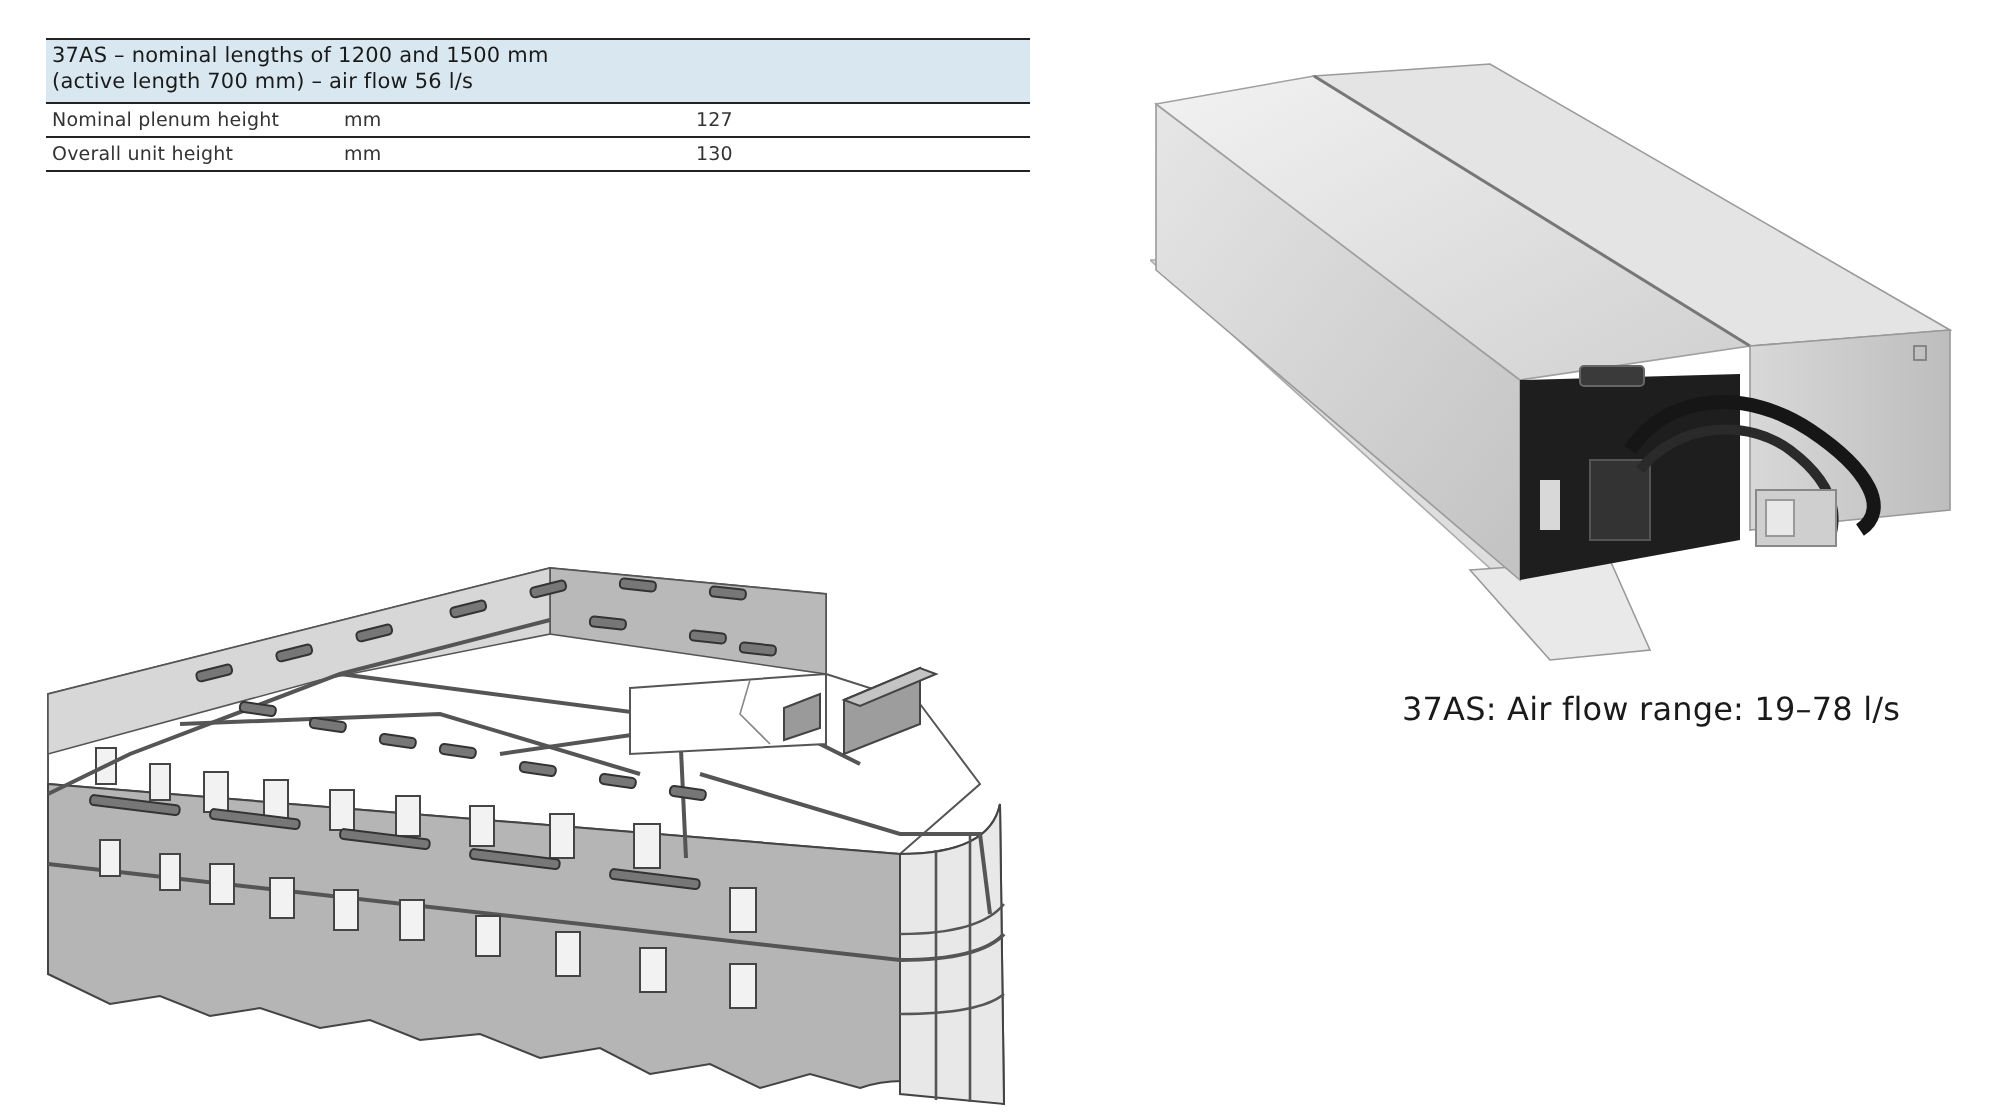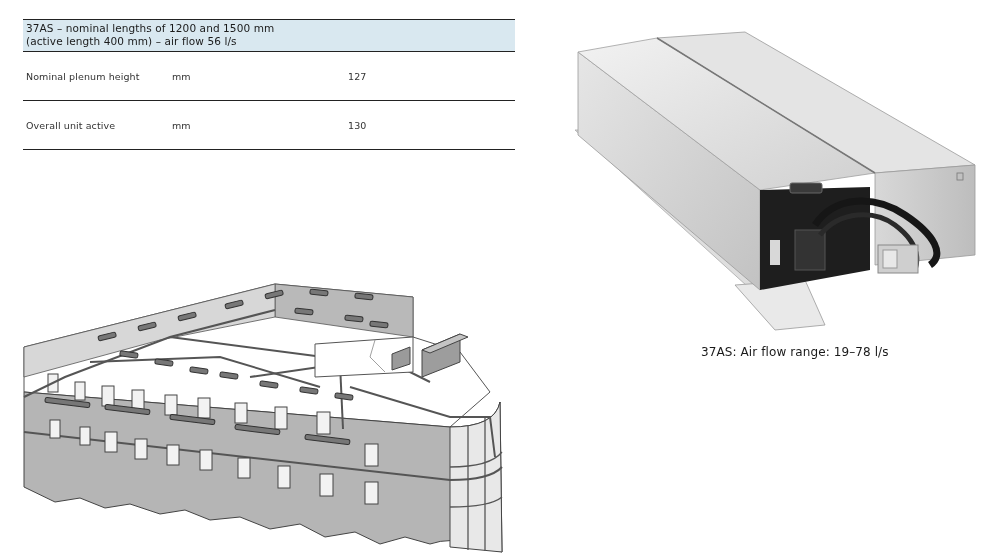--- a/index.html
+++ b/index.html
@@ -3,47 +3,47 @@
 <meta charset="utf-8">
 <style>
   html, body { margin: 0; padding: 0; background: #ffffff; }
   body { width: 1000px; height: 557px; position: relative; overflow: hidden;
          font-family: "DejaVu Sans", sans-serif; color: #1a1a1a; }
 
   .spec-table { position: absolute; left: 23px; top: 19px; width: 492px;
                 border-collapse: collapse; font-size: 9.6px; letter-spacing: 0.1px; }
   .spec-table .hdr { background: #d9e8f0; border-top: 1px solid #222; border-bottom: 1px solid #222; }
   .spec-table .hdr td { padding: 2px 3px 3px 3px; font-size: 10.5px; line-height: 13px; color: #1a1a1a; }
-  .spec-table tr.row td { height: 16px; padding: 16px 3px; border-bottom: 1px solid #222; color: #333; font-size: 9.5px; vertical-align: middle; }
+  .spec-table tr.row td { height: 16px; padding: 0 3px; border-bottom: 1px solid #222; color: #333; font-size: 9.5px; vertical-align: middle; }
   .spec-table td.c1 { width: 140px; }
   .spec-table td.c2 { width: 170px; }
 
-  .caption { position: absolute; left: 701px; top: 345px; font-size: 12px; color: #1a1a1a; letter-spacing: 0.1px; text-align: center; }
+  .caption { position: absolute; left: 701px; top: 345px; font-size: 16px; color: #1a1a1a; letter-spacing: 0.1px; text-align: center; }
 
   .unit-photo { position: absolute; left: 575px; top: 25px; width: 425px; height: 315px; }
   .building { position: absolute; left: 20px; top: 282px; width: 500px; height: 272px; }
 </style>
 </head>
 <body>
 
 <table class="spec-table">
   <tbody>
       <tr class="hdr">
     <td colspan="3">
       <div>37AS – nominal lengths of 1200 and 1500 mm</div>
-      <div>(active length 400 mm) – air flow 56 l/s</div>
+      <div>(active length 700 mm) – air flow 56 l/s</div>
     </td>
   </tr>
   <tr class="row">
     <td class="c1">Nominal plenum height</td>
     <td class="c2">mm</td>
     <td>127</td>
   </tr>
   <tr class="row">
-    <td class="c1">Overall unit active</td>
+    <td class="c1">Overall unit height</td>
     <td class="c2">mm</td>
     <td>130</td>
   </tr>
 </tbody>
   </table>
 
 <svg class="unit-photo" viewBox="0 0 425 315" aria-label="37AS chilled beam unit with terminal box and flexible hoses">
   <defs>
     <linearGradient id="gSide" x1="0" y1="0" x2="1" y2="1">
       <stop offset="0" stop-color="#e6e6e6"></stop>

